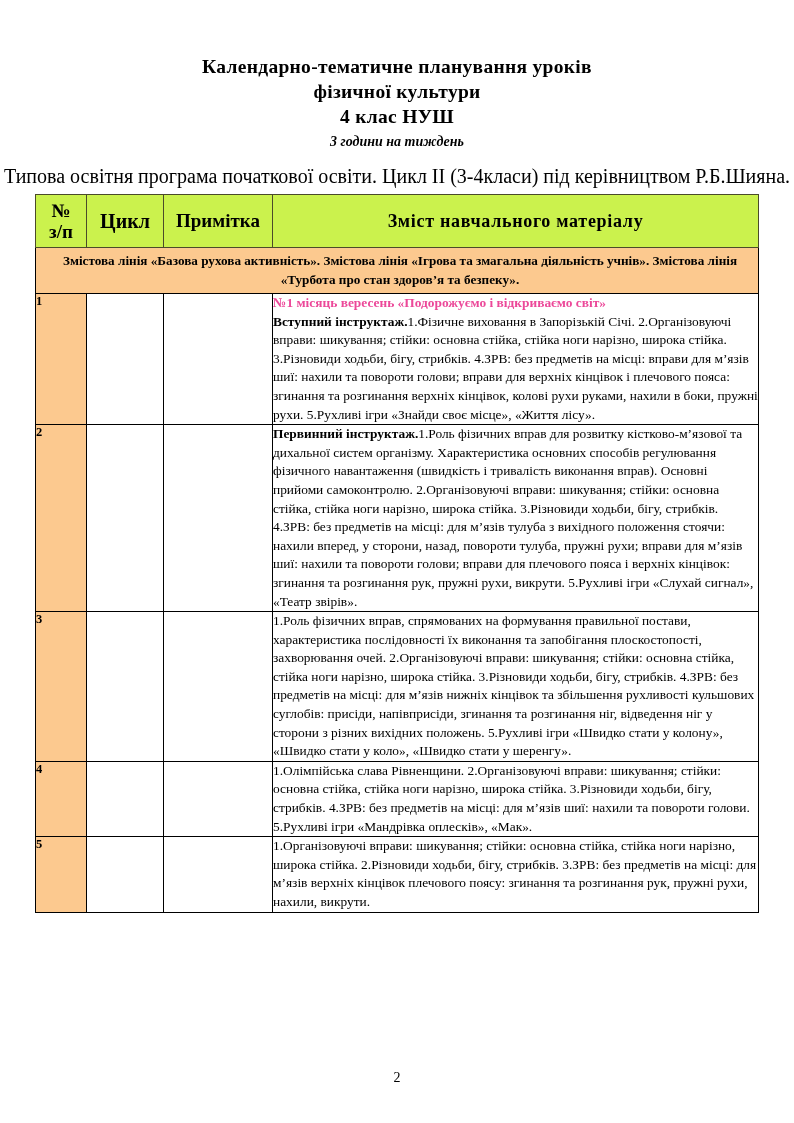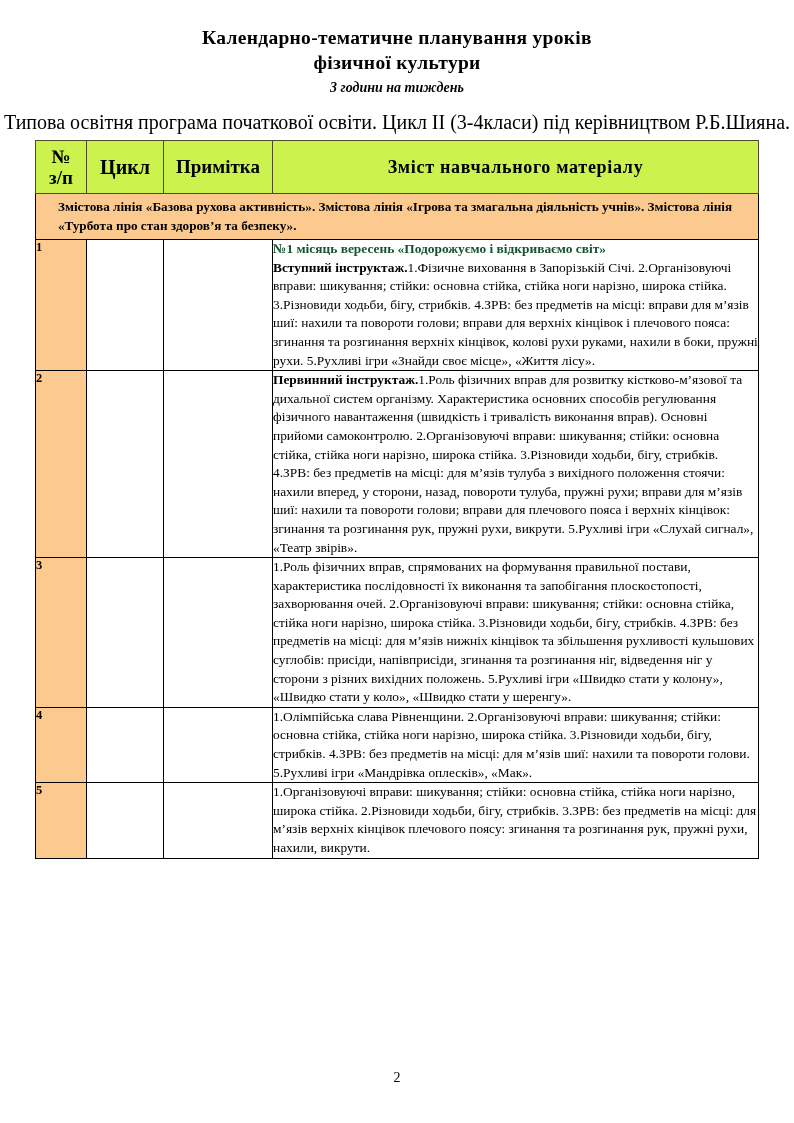--- a/index.html
+++ b/index.html
@@ -18,21 +18,21 @@
   .page {
     width: 794px;
     height: 1123px;
     box-sizing: border-box;
     padding: 0;
     position: relative;
   }
 
   
   .title-block {
-    padding-top: 25px;
+    padding-top: 54px;
     text-align: center;
   }
   .title-line {
     font-weight: bold;
     font-size: 19.5px;
     line-height: 25px;
     letter-spacing: 0.3px;
   }
   .subtitle-line {
     font-weight: bold;
@@ -90,22 +90,22 @@
   th.h-note { font-size: 19px; margin-top: 37px; }
   th.h-body { font-size: 18px; letter-spacing: 0.7px; }
 
   
   tr.banner td {
     background: #fcc98f;
     border: 1px solid #000000;
     font-weight: bold;
     font-size: 13.2px;
     line-height: 19px;
-    padding: 3px 7px 4px 22px;
-    text-align: left;
+    padding: 3px 7px 4px 13px;
+    text-align: center;
   }
 
   
   td.num-cell {
     background: #fcc98f;
     font-weight: bold;
     font-size: 12.5px;
     line-height: 14px;
     padding: 3px 0 0 5px;
     text-align: left;
@@ -117,21 +117,21 @@
     background: #ffffff;
     font-size: 13.4px;
     line-height: 18.6px;
     padding: 3px 6px 4px 7px;
     text-align: left;
   }
   td.body-cell p {
     margin: 0;
   }
   .blue-head {
-    color: #14532d;
+    color: #ec4899;
     font-weight: bold;
   }
   .bold-run {
     font-weight: bold;
   }
 
   
   .page-number {
     position: absolute;
     left: 0;
@@ -143,20 +143,21 @@
   }
 </style>
 </head>
 <body>
 
 <div class="page">
 
   <div class="title-block">
     <div class="title-line">Календарно-тематичне планування уроків</div>
     <div class="title-line">фізичної культури</div>
+    <div class="title-line">4 клас НУШ</div>
     <div class="subtitle-line">3 години на тиждень</div>
     <div class="program-line">Типова освітня програма початкової освіти. Цикл ІІ (3-4класи) під керівництвом Р.Б.Шияна.</div>
   </div>
 
   <div class="table-wrap">
     <table class="ktp">
       <colgroup>
         <col class="c-num">
         <col class="c-date">
         <col class="c-note">

